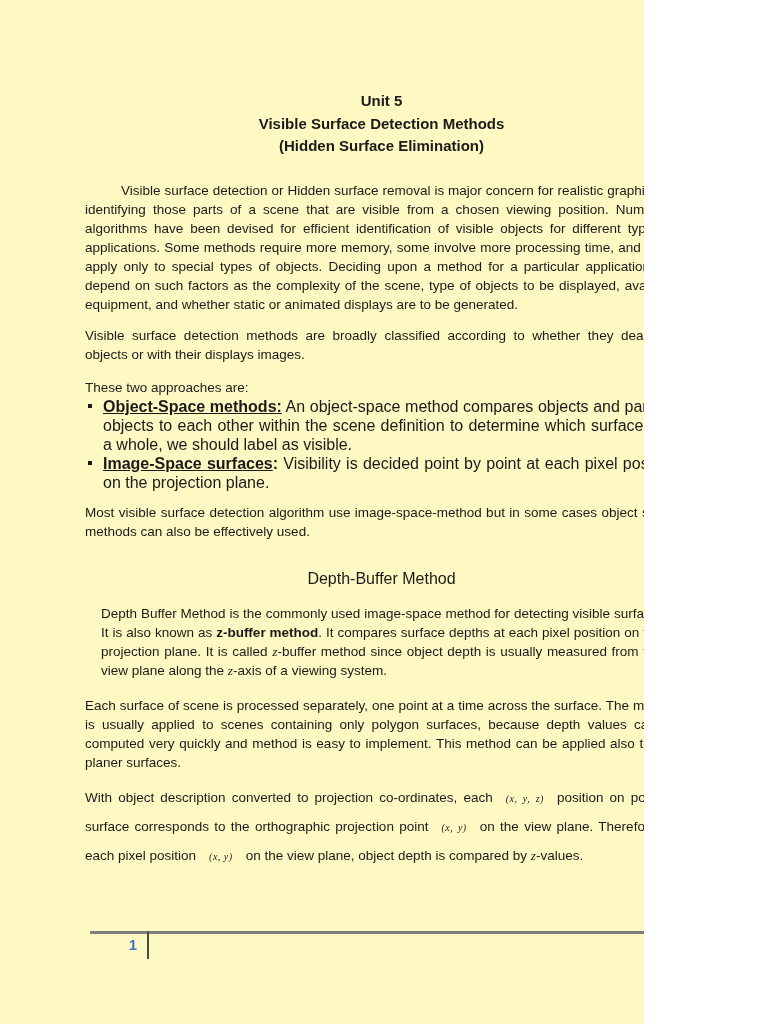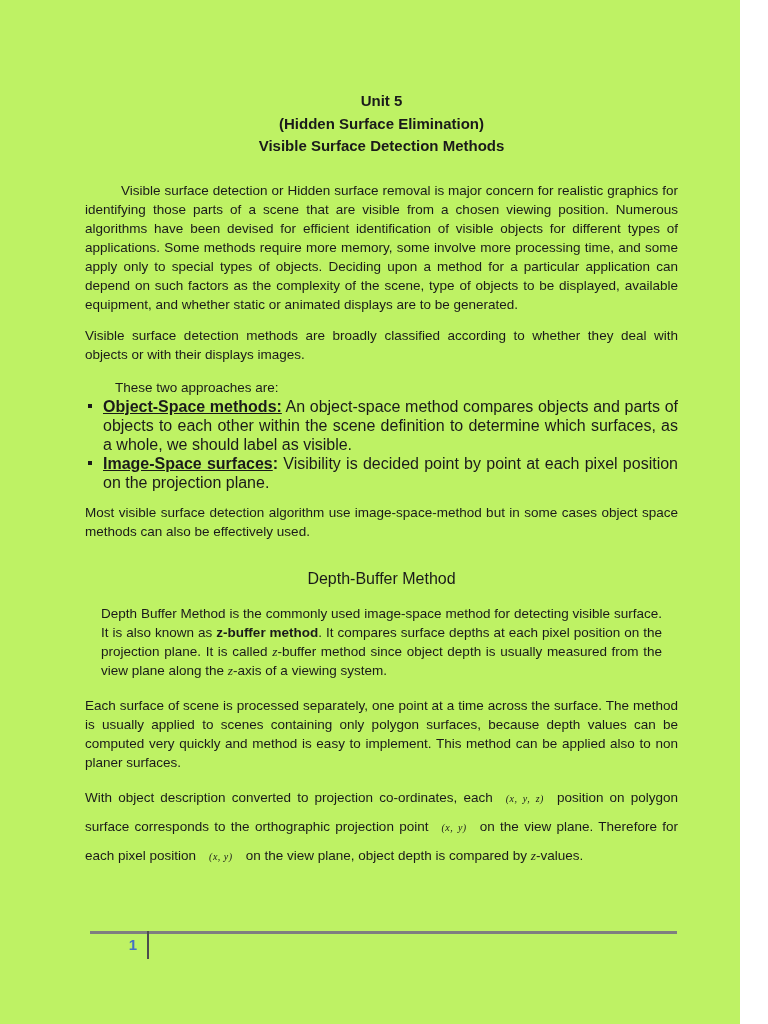--- a/index.html
+++ b/index.html
@@ -1,20 +1,20 @@
 <!DOCTYPE html>
 <html style="--text: #1a1a1a; --page-number-blue: #4472c4; --footer-line-gray: #7f7f7f; --footer-bar-gray: #4d4d4d;"><head>
 <meta charset="utf-8">
 <style>
   html, body { margin: 0; padding: 0; background: #ffffff; }
   .page {
     position: relative;
-    width: 740px;
+    width: 644px;
     height: 1024px;
-    background: #bef264;
+    background: #fef9c3;
     overflow: hidden;
     font-family: "Liberation Sans", "DejaVu Sans", sans-serif;
     color: var(--text, #1a1a1a);
   }
   .content {
     position: absolute;
     left: 85px;
     top: 90px;
     width: 593px;
   }
@@ -25,21 +25,21 @@
     line-height: 22.5px;
   }
   p {
     margin: 0;
     font-size: 13.5px;
     line-height: 19px;
     text-align: justify;
   }
   .p-intro { margin-top: 23px; text-indent: 36px; }
   .p-class { margin-top: 12px; }
-  .p-approaches { margin-top: 14px; text-align: left; margin-left: 30px; }
+  .p-approaches { margin-top: 14px; text-align: left; }
   .bullet-list { margin: 0; padding: 0; list-style: none; }
   .bullet-item {
     position: relative;
     padding-left: 18px;
     font-size: 16px;
     line-height: 19px;
     text-align: justify;
   }
   .bullet-marker {
     position: absolute;
@@ -103,22 +103,22 @@
   }
 </style>
 </head>
 <body>
 
 <div class="page">
   <div class="content">
 
     <div class="title-block">
       <div>Unit 5</div>
+      <div>Visible Surface Detection Methods</div>
       <div>(Hidden Surface Elimination)</div>
-      <div>Visible Surface Detection Methods</div>
     </div>
 
     <p class="p-intro">Visible surface detection or Hidden surface removal is major concern for realistic graphics for identifying those parts of a scene that are visible from a chosen viewing position. Numerous algorithms have been devised for efficient identification of visible objects for different types of applications. Some methods require more memory, some involve more processing time, and some apply only to special types of objects. Deciding upon a method for a particular application can depend on such factors as the complexity of the scene, type of objects to be displayed, available equipment, and whether static or animated displays are to be generated.</p>
 
     <p class="p-class">Visible surface detection methods are broadly classified according to whether they deal with objects or with their displays images.</p>
 
     <p class="p-approaches">These two approaches are:</p>
 
     <ul class="bullet-list">
       <li class="bullet-item">

